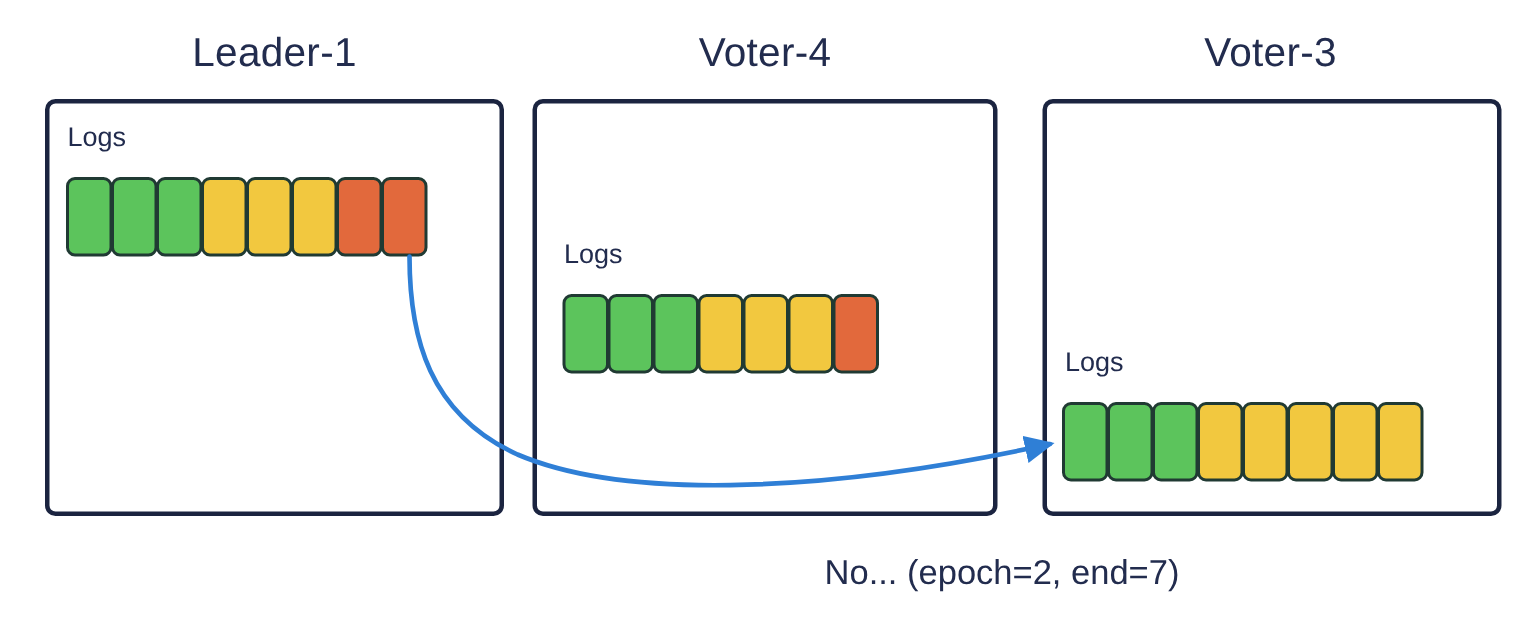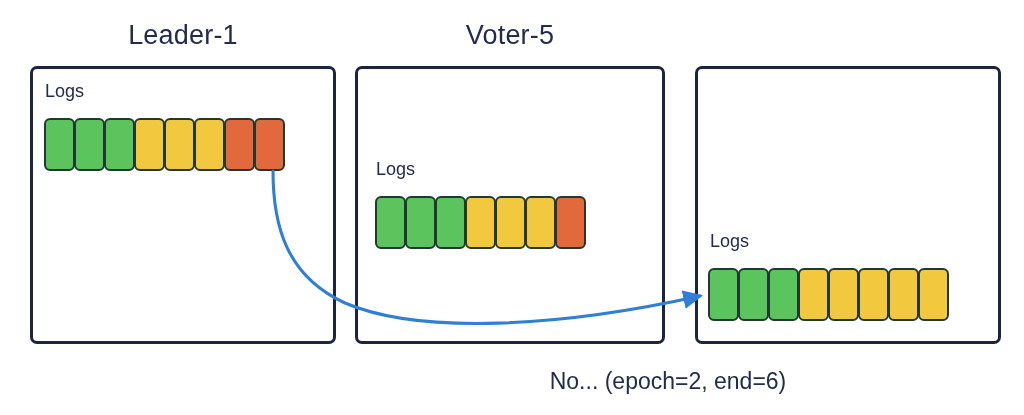--- a/index.html
+++ b/index.html
@@ -86,33 +86,34 @@
       <div class="log-cell" style="background: rgb(92, 196, 92);"></div>
       <div class="log-cell" style="background: rgb(92, 196, 92);"></div>
       <div class="log-cell" style="background: rgb(92, 196, 92);"></div>
       <div class="log-cell" style="background: rgb(242, 200, 63);"></div>
       <div class="log-cell" style="background: rgb(242, 200, 63);"></div>
       <div class="log-cell" style="background: rgb(242, 200, 63);"></div>
       <div class="log-cell" style="background: rgb(226, 105, 60);"></div>
       <div class="log-cell" style="background: rgb(226, 105, 60);"></div>
     </div>
 
-  <div class="node-title" style="left:420px; top:20px; width:180px;">Voter-5</div>
+  <div class="node-title" style="left:420px; top:20px; width:180px;">Voter-4</div>
   <div class="panel" style="left:355px; top:66px; width:310px; height:278px;"></div>
   <div class="logs-label" style="left:376px; top:159px;">Logs</div>
   <div class="log-row" id="logs-voter-2" style="left:375px; top:196px;">
       <div class="log-cell" style="background: rgb(92, 196, 92);"></div>
       <div class="log-cell" style="background: rgb(92, 196, 92);"></div>
       <div class="log-cell" style="background: rgb(92, 196, 92);"></div>
       <div class="log-cell" style="background: rgb(242, 200, 63);"></div>
       <div class="log-cell" style="background: rgb(242, 200, 63);"></div>
       <div class="log-cell" style="background: rgb(242, 200, 63);"></div>
       <div class="log-cell" style="background: rgb(226, 105, 60);"></div>
     </div>
 
+  <div class="node-title" style="left:757px; top:20px; width:180px;">Voter-3</div>
   <div class="panel" style="left:695px; top:66px; width:306px; height:278px;"></div>
   <div class="logs-label" style="left:710px; top:231px;">Logs</div>
   <div class="log-row" id="logs-voter-3" style="left:708px; top:268px;">
       <div class="log-cell" style="background: rgb(92, 196, 92);"></div>
       <div class="log-cell" style="background: rgb(92, 196, 92);"></div>
       <div class="log-cell" style="background: rgb(92, 196, 92);"></div>
       <div class="log-cell" style="background: rgb(242, 200, 63);"></div>
       <div class="log-cell" style="background: rgb(242, 200, 63);"></div>
       <div class="log-cell" style="background: rgb(242, 200, 63);"></div>
       <div class="log-cell" style="background: rgb(242, 200, 63);"></div>
@@ -123,15 +124,15 @@
     <defs>
       <marker id="arrowhead" markerWidth="7" markerHeight="7" refX="5.4" refY="3" orient="auto">
         <path d="M0,0 L6.4,3 L0,6 Z" fill="#2f7fd6"></path>
       </marker>
     </defs>
     <path d="M273,171
              C273,225 286,276 345,303
              C420,335 560,327 700,296" fill="none" stroke="#2f7fd6" stroke-width="3.1" stroke-linecap="round" marker-end="url(#arrowhead)"></path>
   </svg>
 
-  <div class="caption" style="left:468px; top:368px; width:400px;">No... (epoch=2, end=6)</div>
+  <div class="caption" style="left:468px; top:368px; width:400px;">No... (epoch=2, end=7)</div>
 
 </div>
 
 </body></html>

